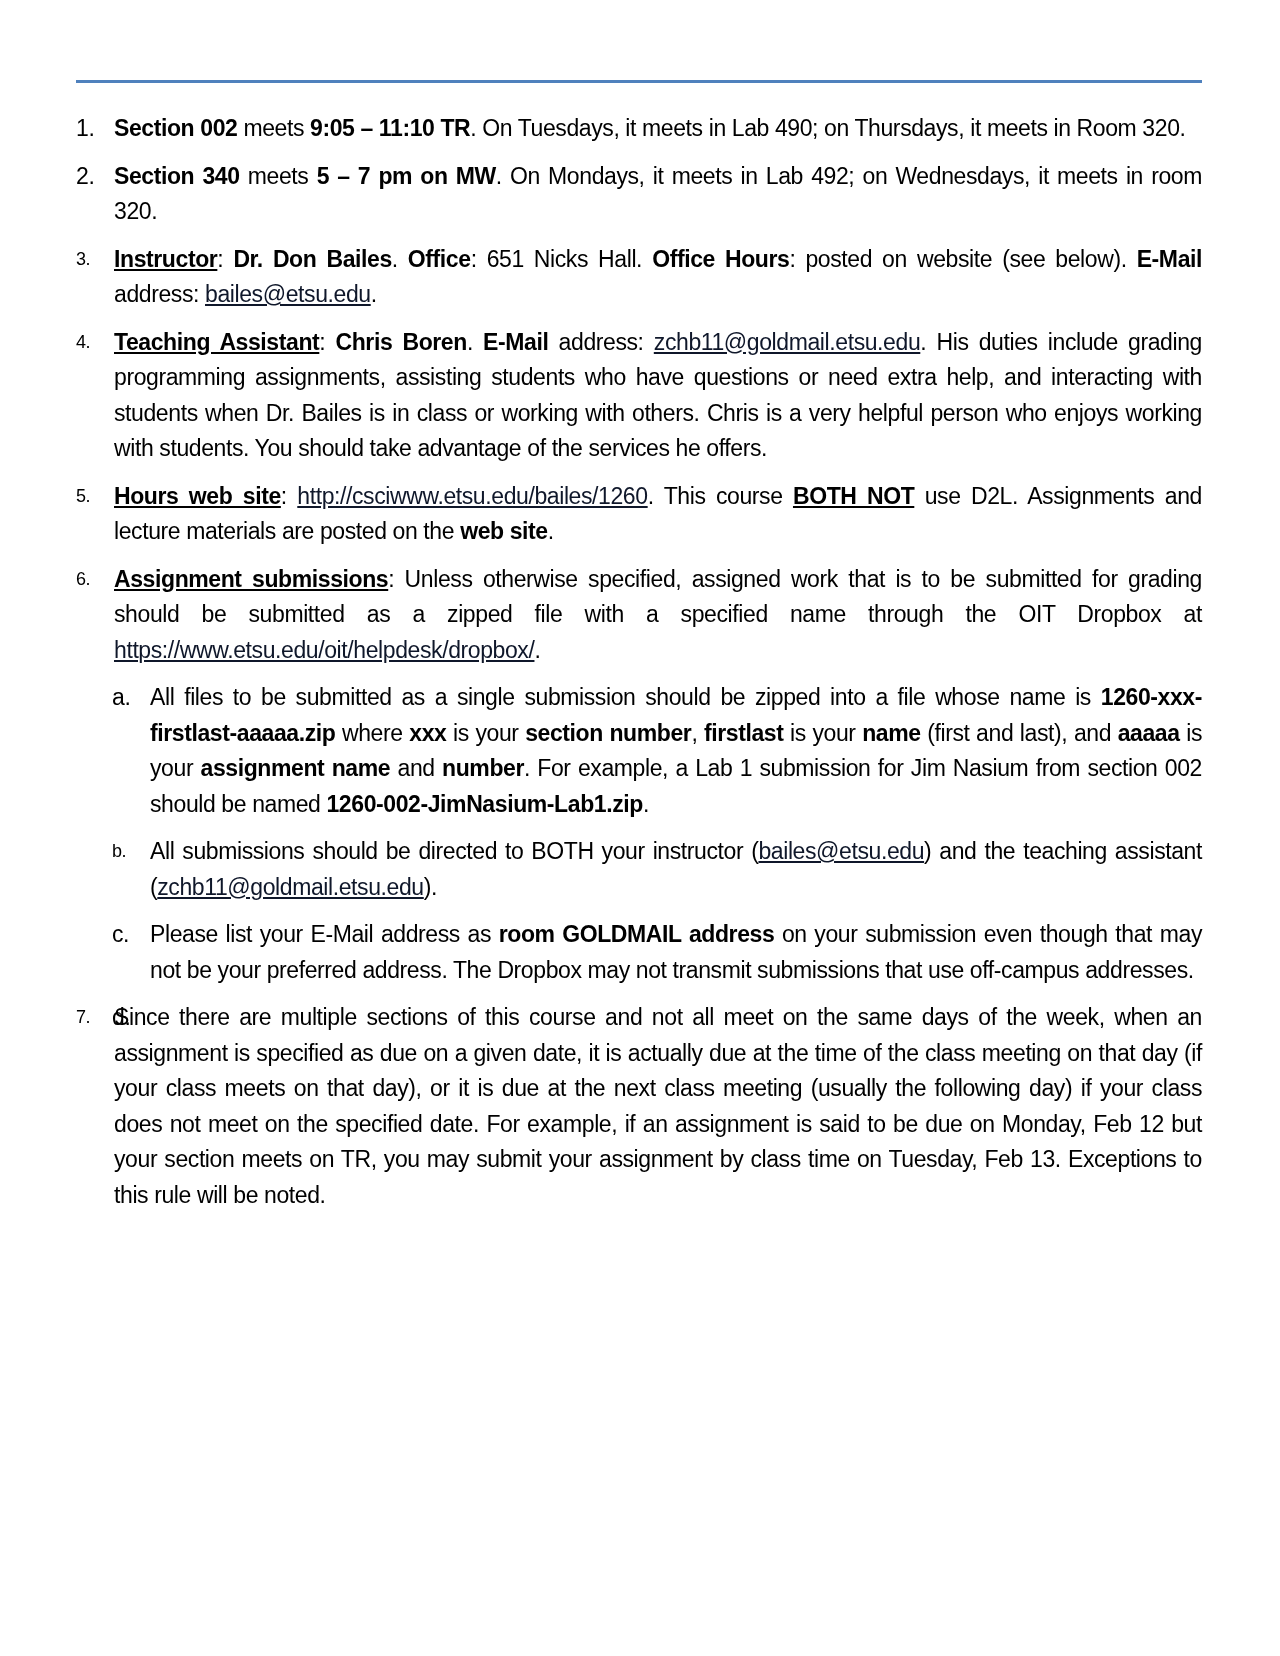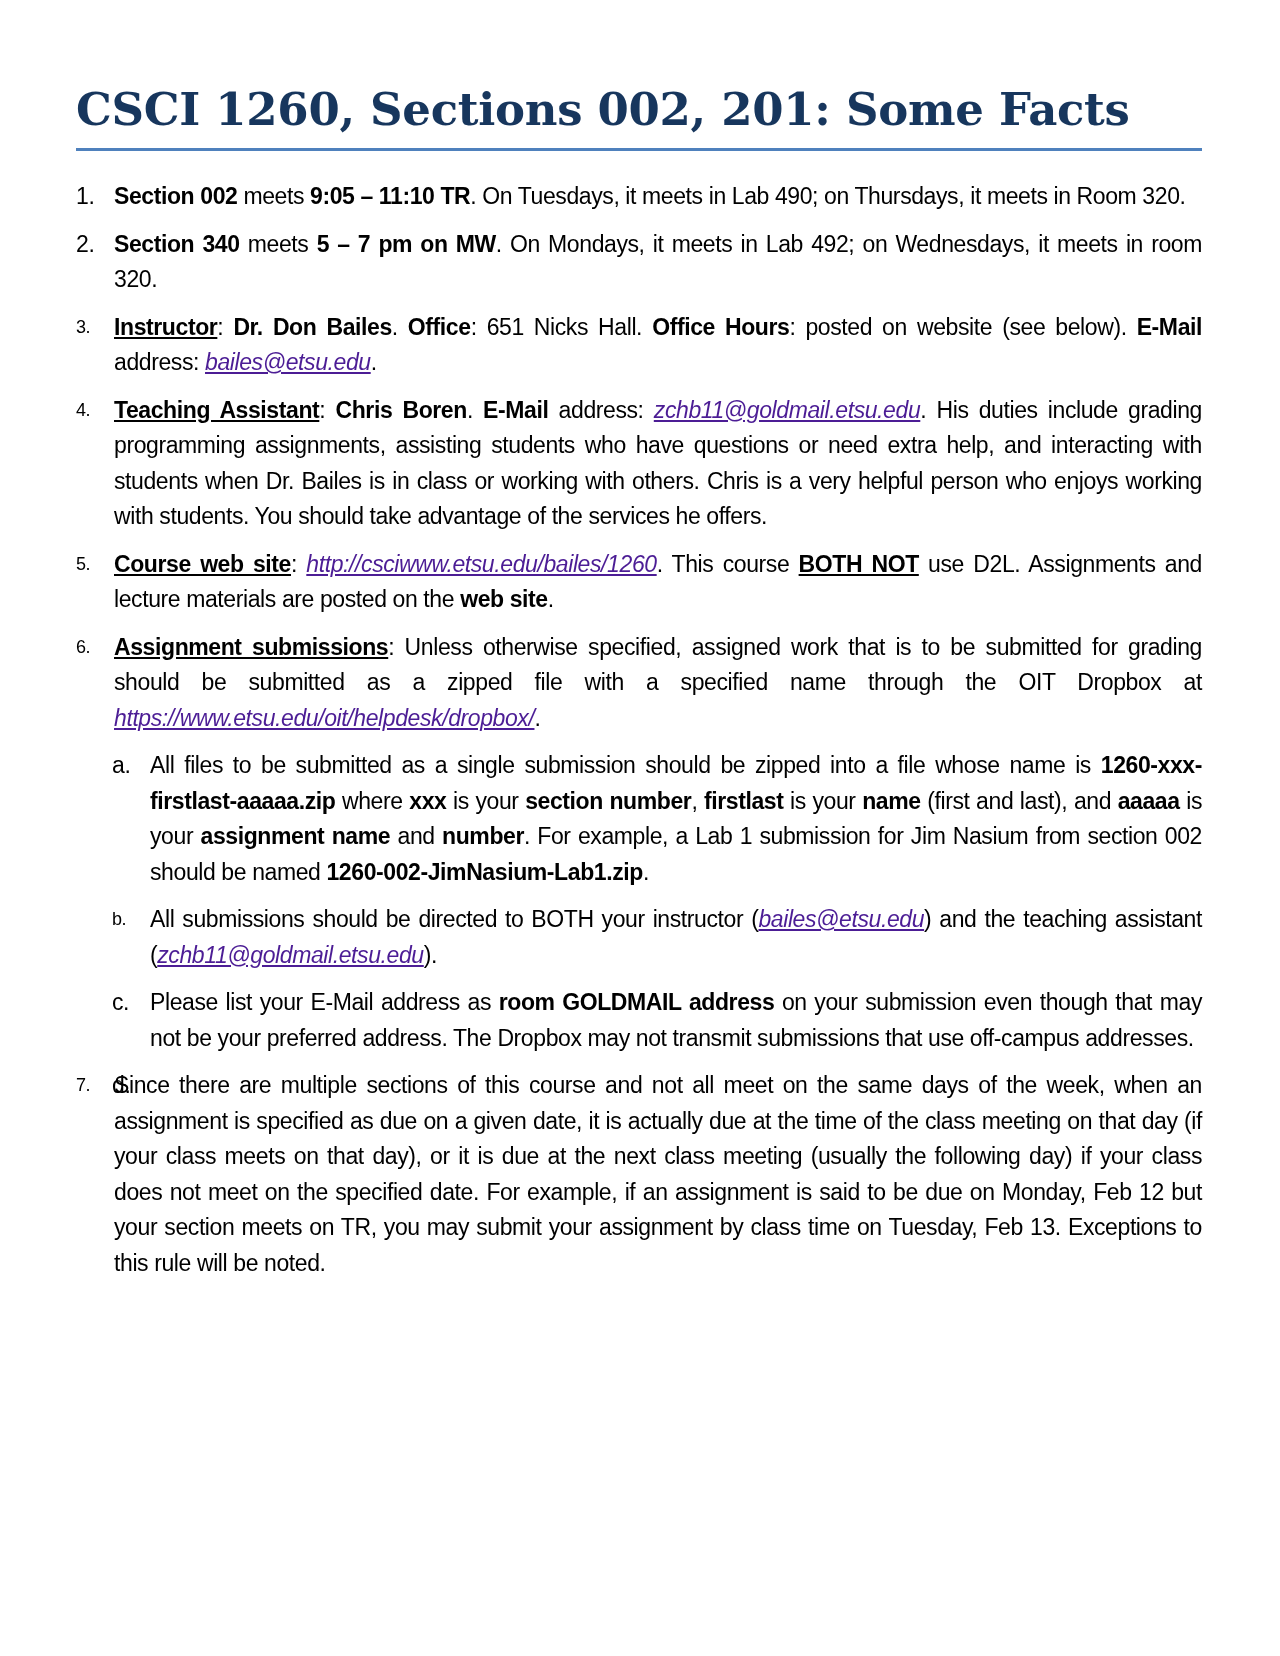--- a/index.html
+++ b/index.html
@@ -18,27 +18,26 @@
   }
   ol.items { list-style: none; margin: 0; padding: 0; }
   .item { position: relative; padding-left: 38px; margin-bottom: 12px; font-size: 23px; line-height: 35.5px; text-align: justify; letter-spacing: -0.4px; }
   .num { position: absolute; left: 0; top: 0; width: 32px; }
   .num.small { font-size: 18px; }
   .sub { list-style: none; margin: 12px 0 0 0; padding: 0; }
   .subitem { position: relative; padding-left: 74px; margin-left: -38px; margin-bottom: 12px; text-align: justify; }
   .subitem .num { left: 36px; width: 34px; }
   b { font-weight: bold; }
   u { text-decoration: underline; }
-  a.link { color: #4c1d95; text-decoration: underline; font-style: italic; }
+  a.link { color: #0f172a; text-decoration: underline; }
 </style>
 </head>
 <body>
 
 <div class="page">
-  <h1 class="title">CSCI 1260, Sections 002, 201: Some Facts</h1>
   <div class="title-rule"></div>
 
   <ol class="items">
 
     <li class="item">
       <span class="num">1.</span>
       <b>Section 002</b><span> meets </span><b>9:05 – 11:10 TR</b><span>.  On Tuesdays, it meets in Lab 490; on Thursdays, it meets in Room 320.</span>
     </li>
 
     <li class="item">
@@ -51,21 +50,21 @@
       <b><u>Instructor</u></b><span>: </span><b>Dr. Don Bailes</b><span>.  </span><b>Office</b><span>: 651 Nicks Hall.  </span><b>Office Hours</b><span>: posted on website (see below).  </span><b>E-Mail</b><span> address: </span><a class="link" href="#">bailes@etsu.edu</a><span>.</span>
     </li>
 
     <li class="item">
       <span class="num small">4.</span>
       <b><u>Teaching Assistant</u></b><span>: </span><b>Chris Boren</b><span>.  </span><b>E-Mail</b><span> address:  </span><a class="link" href="#">zchb11@goldmail.etsu.edu</a><span>.  His duties include grading programming assignments, assisting students who have questions or need extra help, and interacting with students when Dr. Bailes is in class or working with others.  Chris is a very helpful person who enjoys working with students.  You should take advantage of the services he offers.</span>
     </li>
 
     <li class="item">
       <span class="num small">5.</span>
-      <b><u>Course web site</u></b><span>: </span><a class="link" href="#">http://csciwww.etsu.edu/bailes/1260</a><span>.  This course </span><b><u>BOTH NOT</u></b><span> use D2L.  Assignments and lecture materials are posted on the </span><b>web site</b><span>.</span>
+      <b><u>Hours web site</u></b><span>: </span><a class="link" href="#">http://csciwww.etsu.edu/bailes/1260</a><span>.  This course </span><b><u>BOTH NOT</u></b><span> use D2L.  Assignments and lecture materials are posted on the </span><b>web site</b><span>.</span>
     </li>
 
     <li class="item">
       <span class="num small">6.</span>
       <b><u>Assignment submissions</u></b><span>: Unless otherwise specified, assigned work that is to be submitted for grading should be submitted as a zipped file with a specified name through the OIT Dropbox at </span><a class="link" href="#">https://www.etsu.edu/oit/helpdesk/dropbox/</a><span>.</span>
 
       <ol class="sub">
         <li class="subitem">
           <span class="num">a.</span>
           <span>All files to be submitted as a single submission should be zipped into a file whose name is </span><b>1260-xxx-firstlast-aaaaa.zip</b><span> where </span><b>xxx</b><span> is your </span><b>section number</b><span>, </span><b>firstlast</b><span> is your </span><b>name</b><span> (first and last), and </span><b>aaaaa</b><span> is your </span><b>assignment name</b><span> and </span><b>number</b><span>.  For example, a Lab 1 submission for Jim Nasium from section 002 should be named </span><b>1260-002-JimNasium-Lab1.zip</b><span>.</span>

